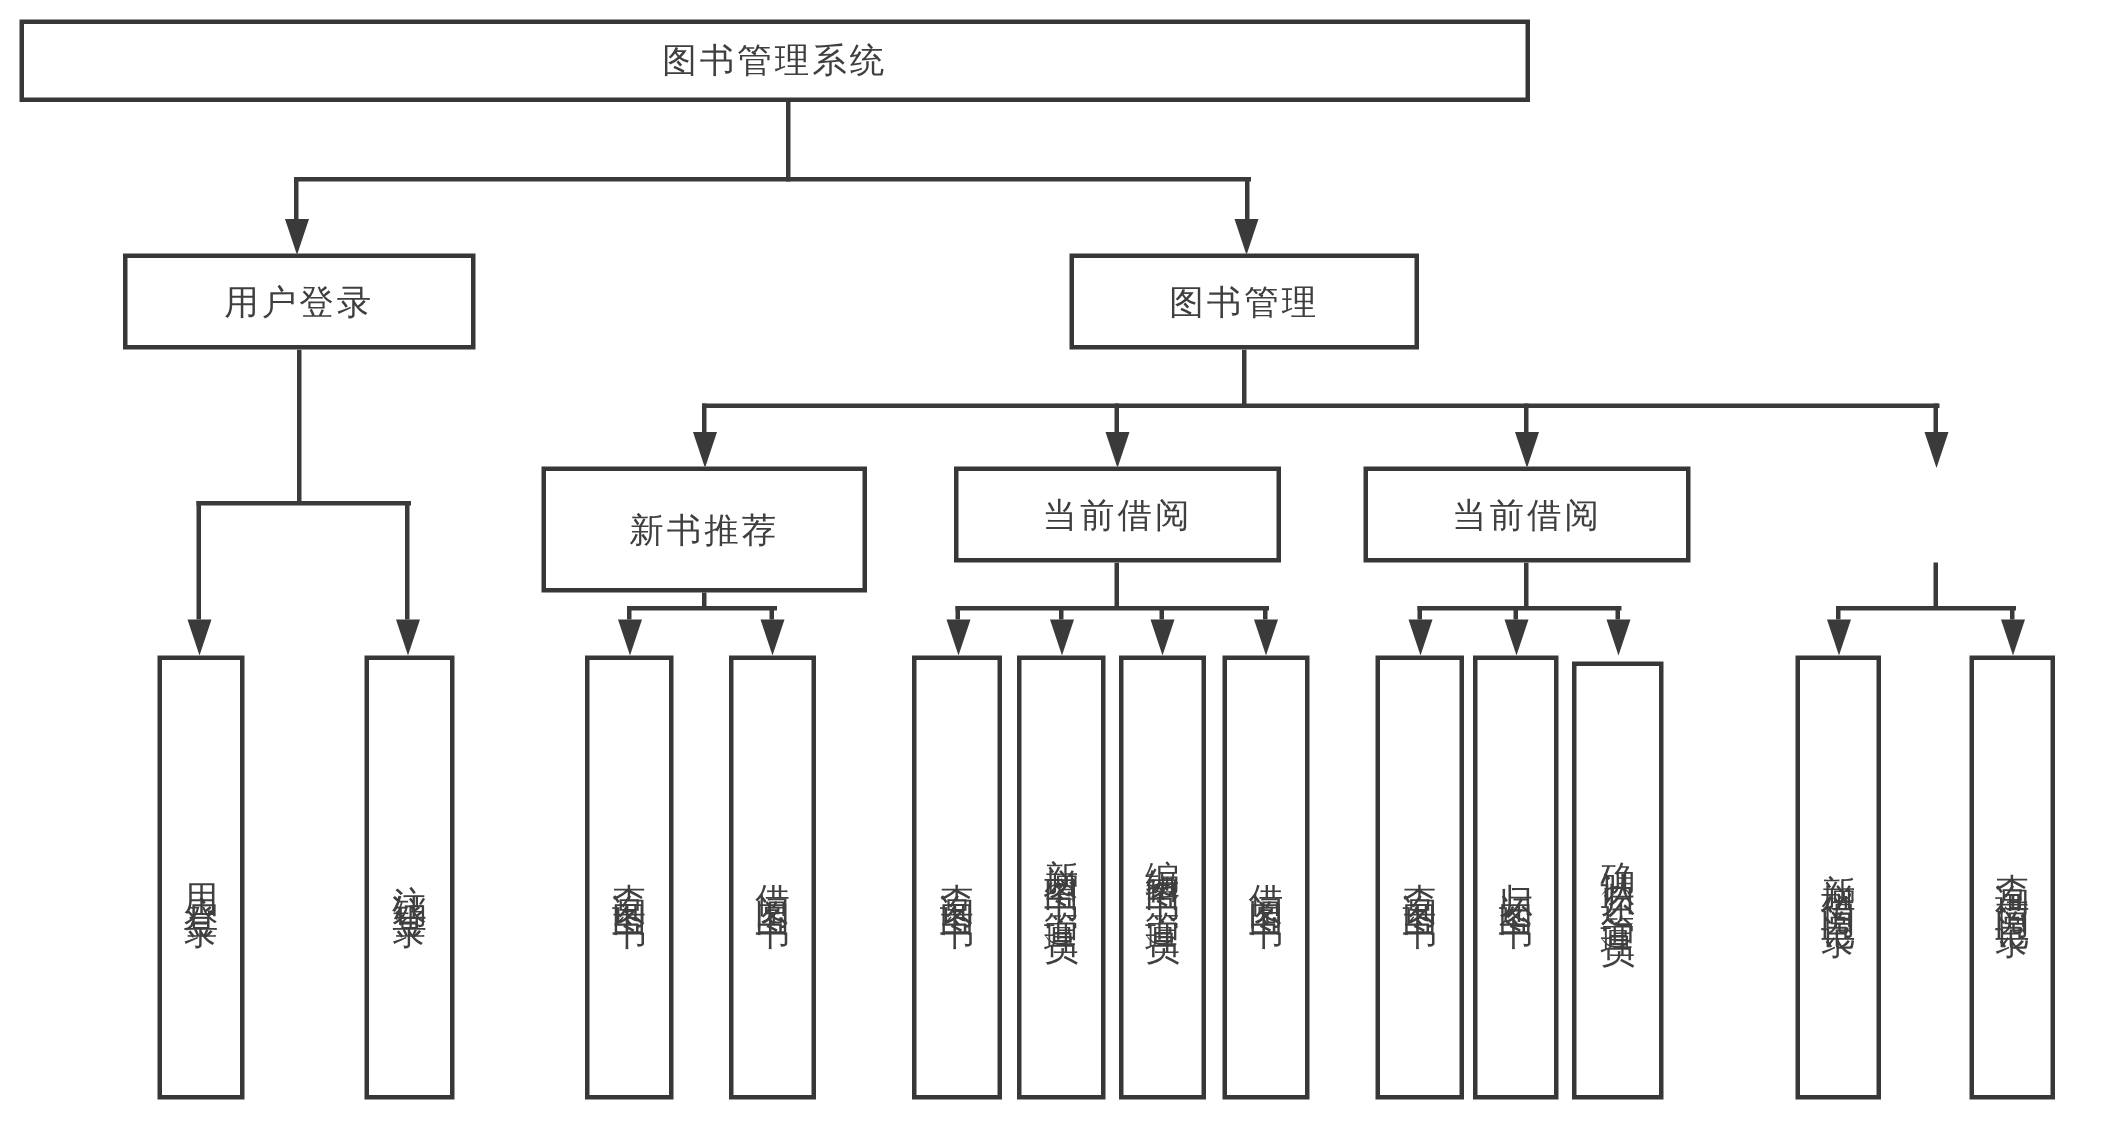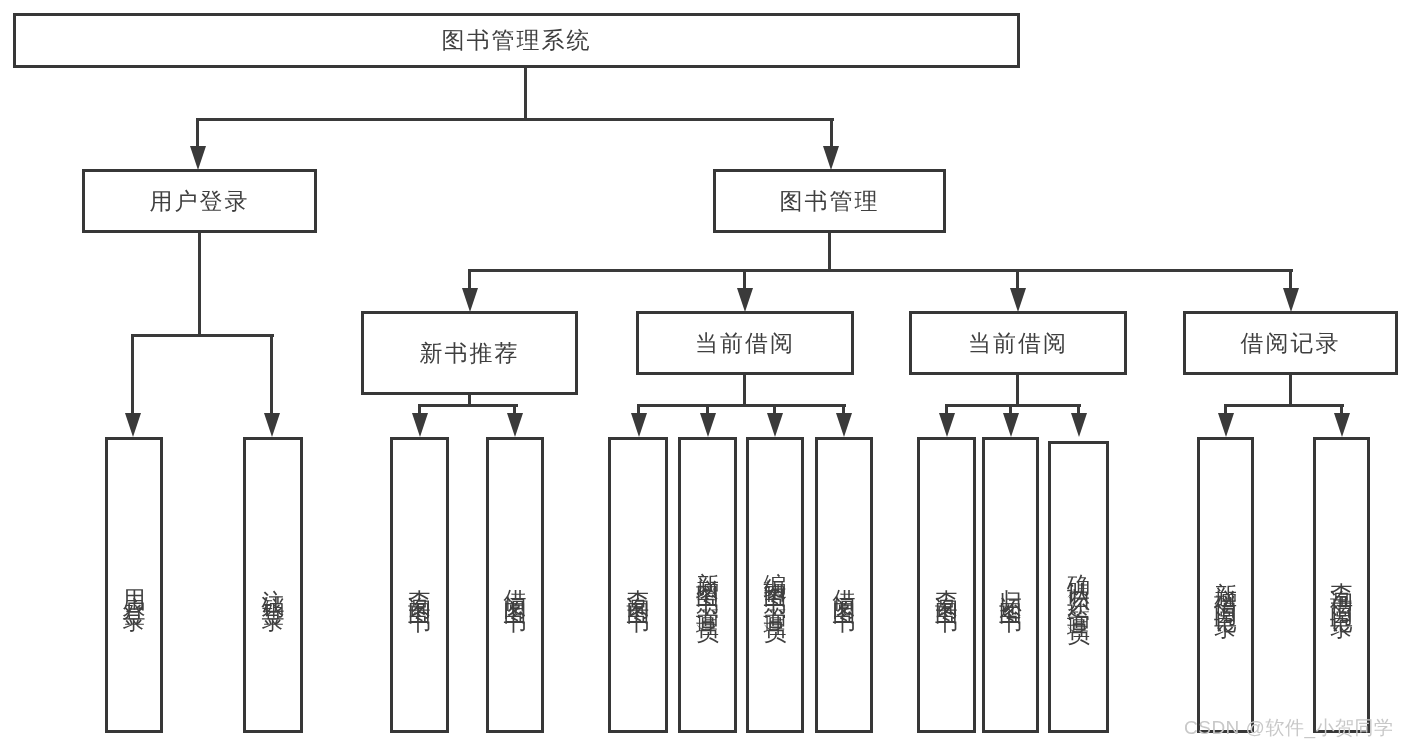--- a/index.html
+++ b/index.html
@@ -142,23 +142,20 @@
 
   <div class="box hbox" style="left:361px;top:311px;width:217px;height:84px;">
     <span>新书推荐</span>
   </div>
   <div class="box hbox" style="left:636px;top:311px;width:218px;height:64px;">
     <span>当前借阅</span>
   </div>
   <div class="box hbox" style="left:909px;top:311px;width:218px;height:64px;">
     <span>当前借阅</span>
   </div>
-  <div class="box hbox" style="left:1183px;top:311px;width:215px;height:64px;">
-    <span>借阅记录</span>
-  </div>
 
   <div class="box vbox" style="left:105px;top:437px;width:58px;height:296px;">
     <span>用户登录</span>
   </div>
   <div class="box vbox" style="left:243px;top:437px;width:60px;height:296px;">
     <span>注销登录</span>
   </div>
 
   <div class="box vbox" style="left:390px;top:437px;width:59px;height:296px;">
     <span>查询图书</span>
@@ -190,14 +187,13 @@
     <span>确认归还（管理员）</span>
   </div>
 
   <div class="box vbox" style="left:1197px;top:437px;width:57px;height:296px;">
     <span>新增借阅记录</span>
   </div>
   <div class="box vbox" style="left:1313px;top:437px;width:57px;height:296px;">
     <span>查询借阅记录</span>
   </div>
 
-  <div class="watermark">CSDN @软件_小贺同学</div>
 </div>
 
 </body></html>

